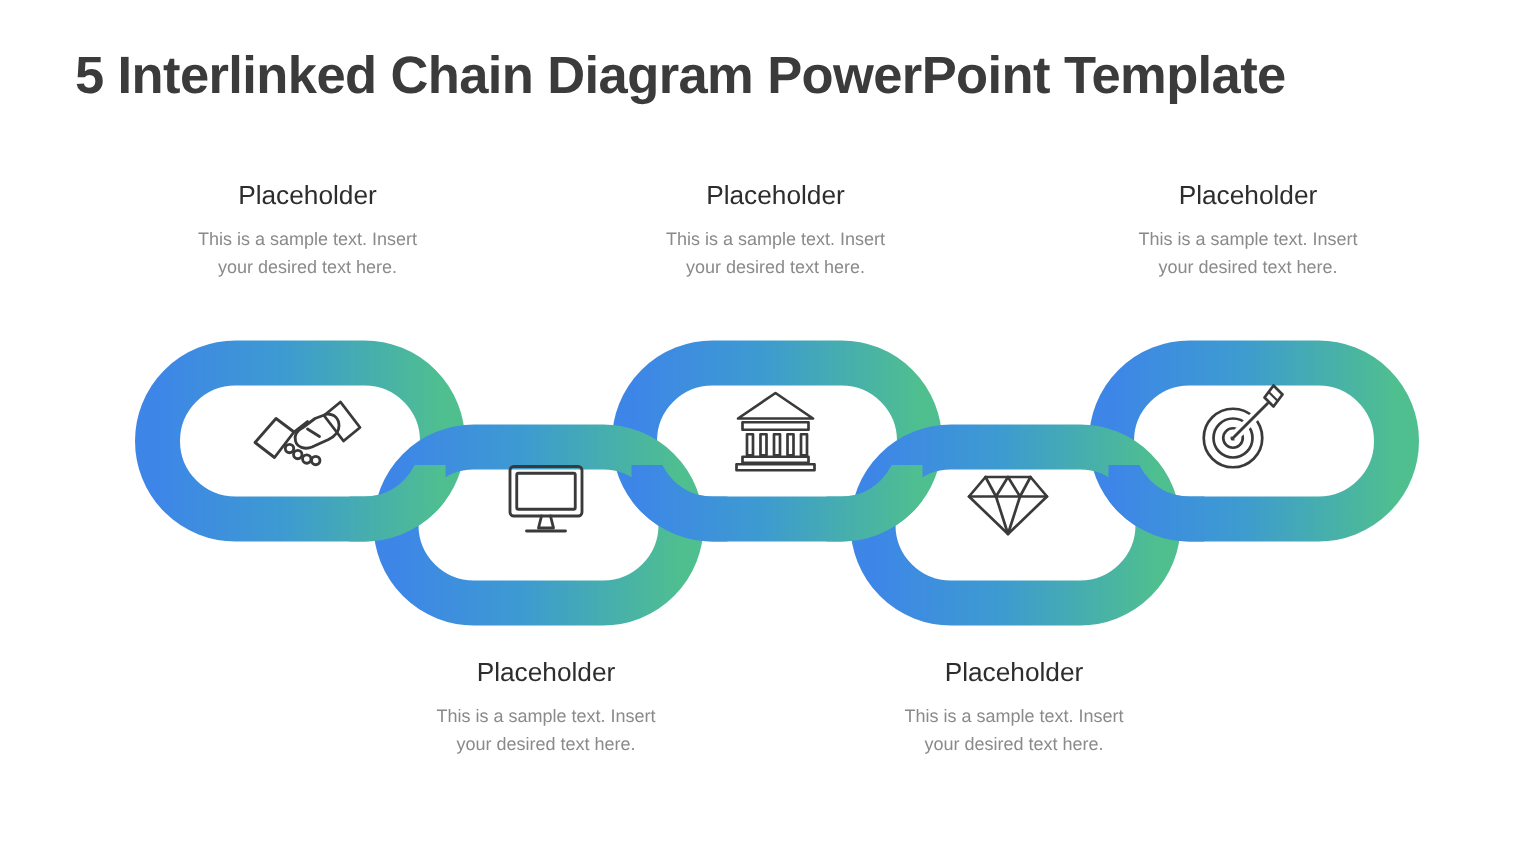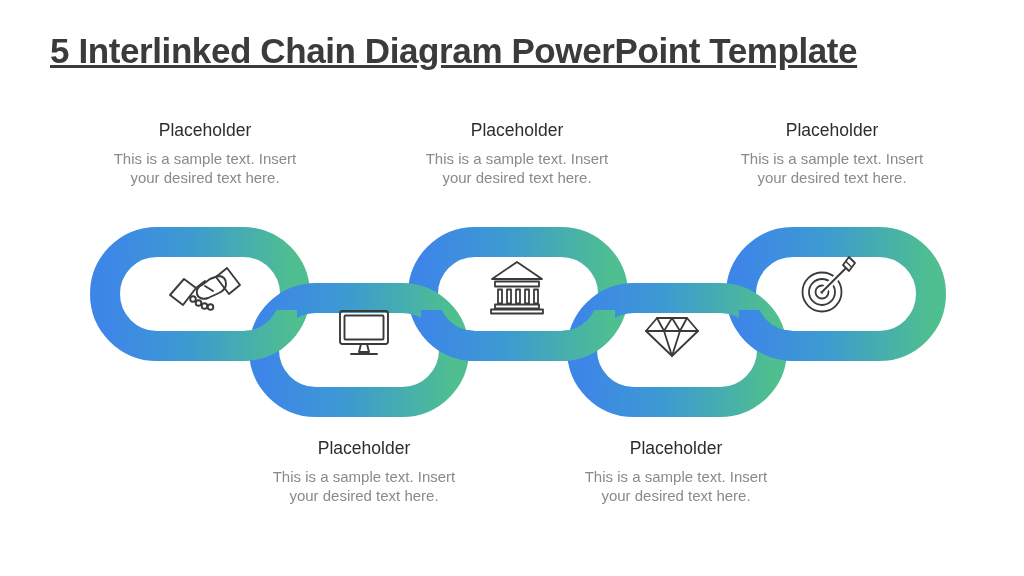--- a/index.html
+++ b/index.html
@@ -4,26 +4,25 @@
 <style>
   html,body{margin:0;padding:0;background:#ffffff;}
   .slide{
     position:relative;width:1024px;height:576px;background:#ffffff;
     overflow:hidden;font-family:"Liberation Sans",sans-serif;
   }
   .title{
     position:absolute;left:50px;top:31px;width:900px;
     font-size:35px;font-weight:600;color:#3b3b3b;letter-spacing:-0.4px;
     white-space:nowrap;
-    text-decoration:underline;
   }
   .chain-svg{position:absolute;left:0;top:0;}
   .ph{position:absolute;width:260px;text-align:center;}
   .ph-label{font-size:17.5px;font-weight:400;color:#2d2d2d;margin:0 0 9px 0;}
-  .ph-body{font-size:15px;line-height:18.5px;color:#8a8a8a;}
+  .ph-body{font-size:12px;line-height:18.5px;color:#8a8a8a;}
 </style>
 </head>
 <body>
 
 <div class="slide">
 
   <div class="title">5 Interlinked Chain Diagram PowerPoint Template</div>
 
   <svg class="chain-svg" width="1024" height="576" viewBox="0 0 1024 576">
     <defs>

